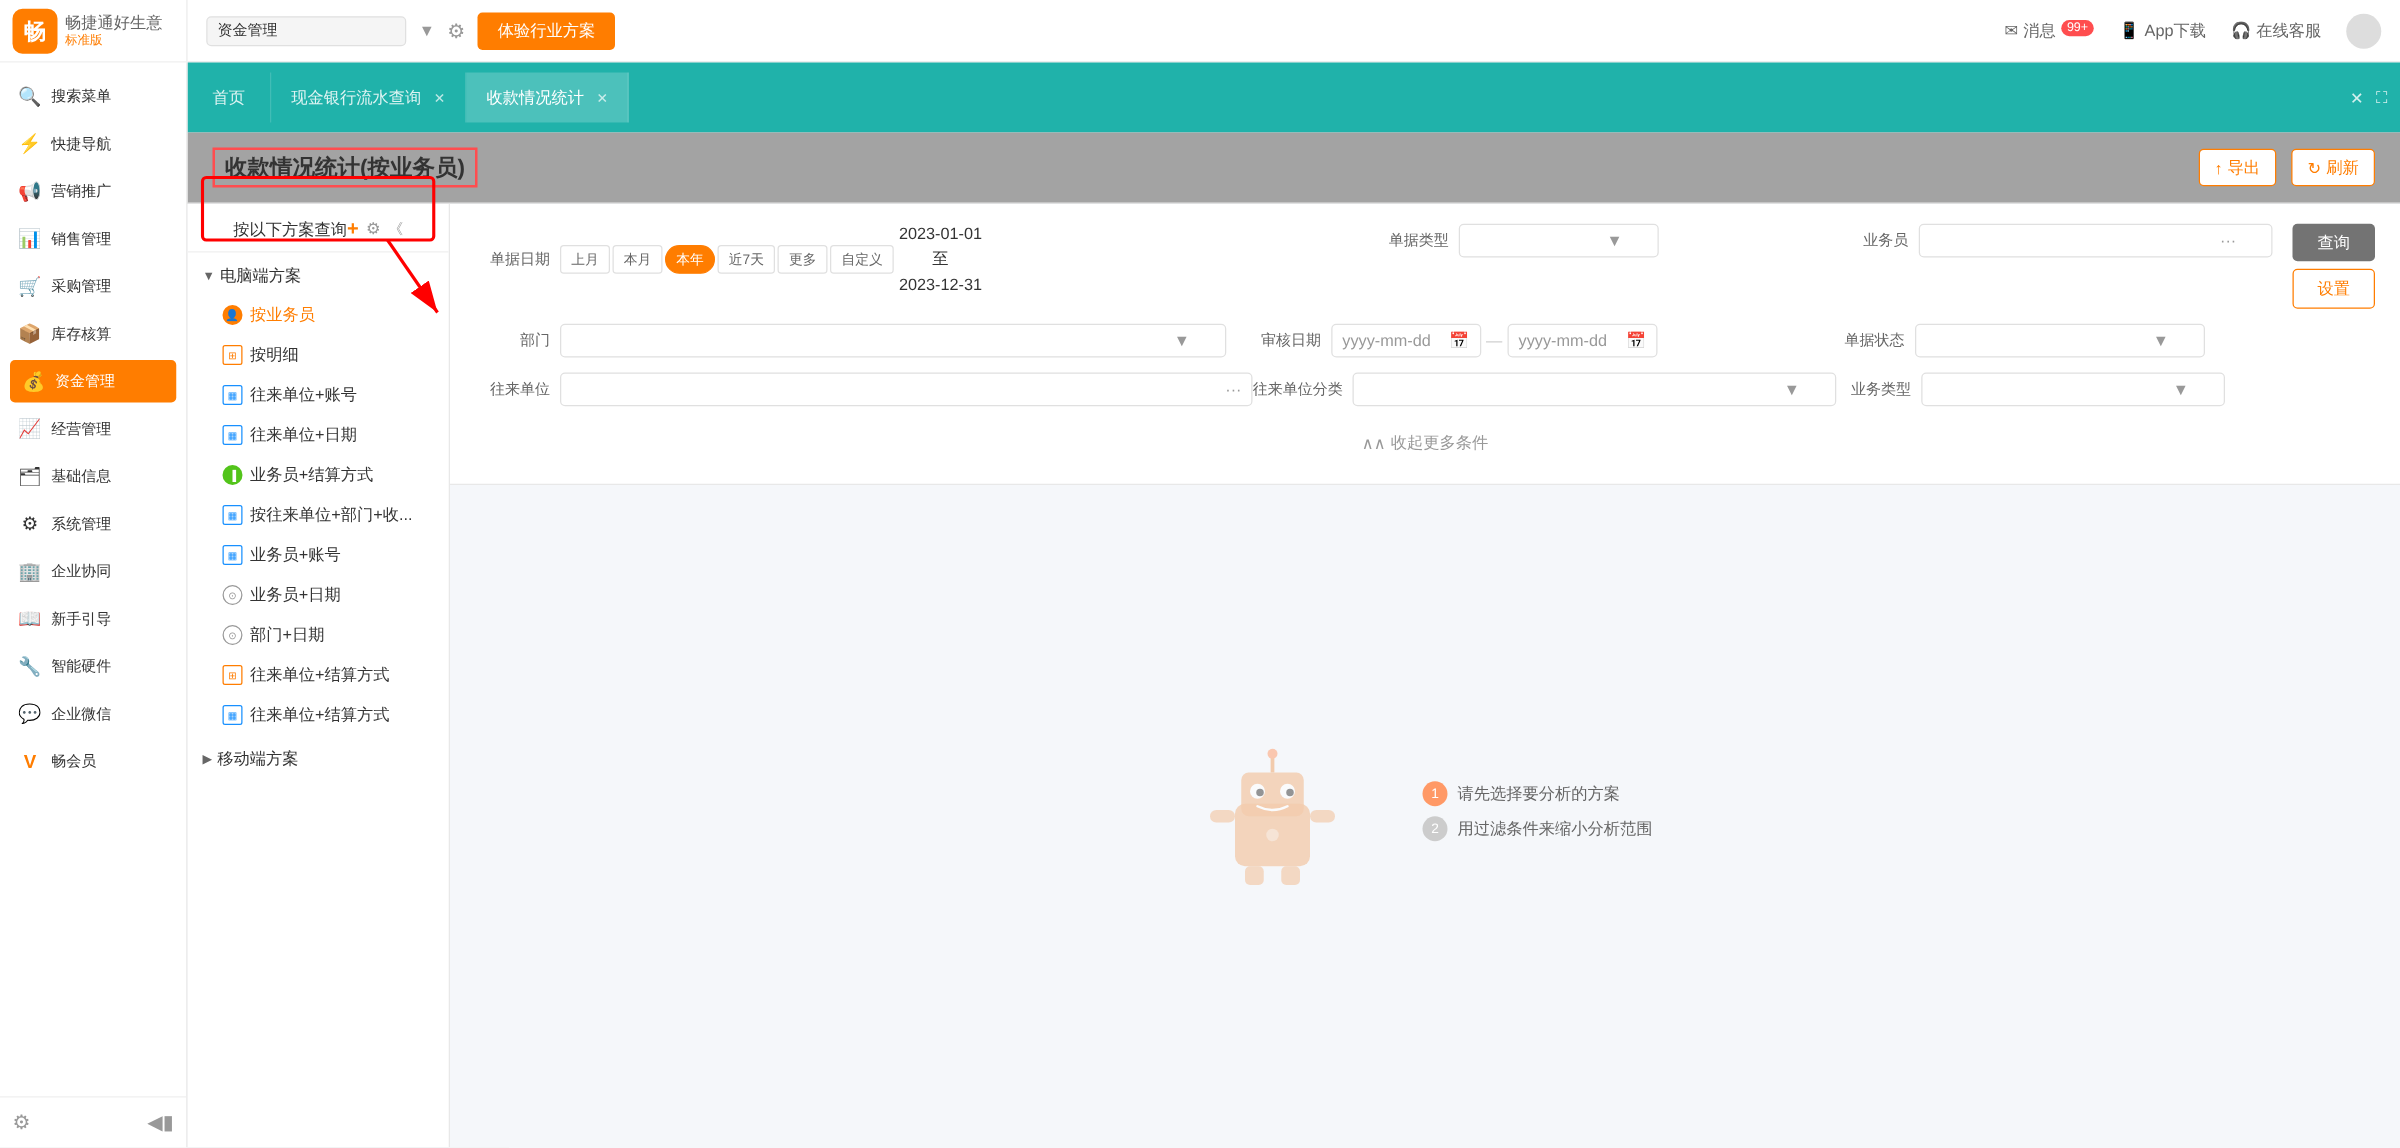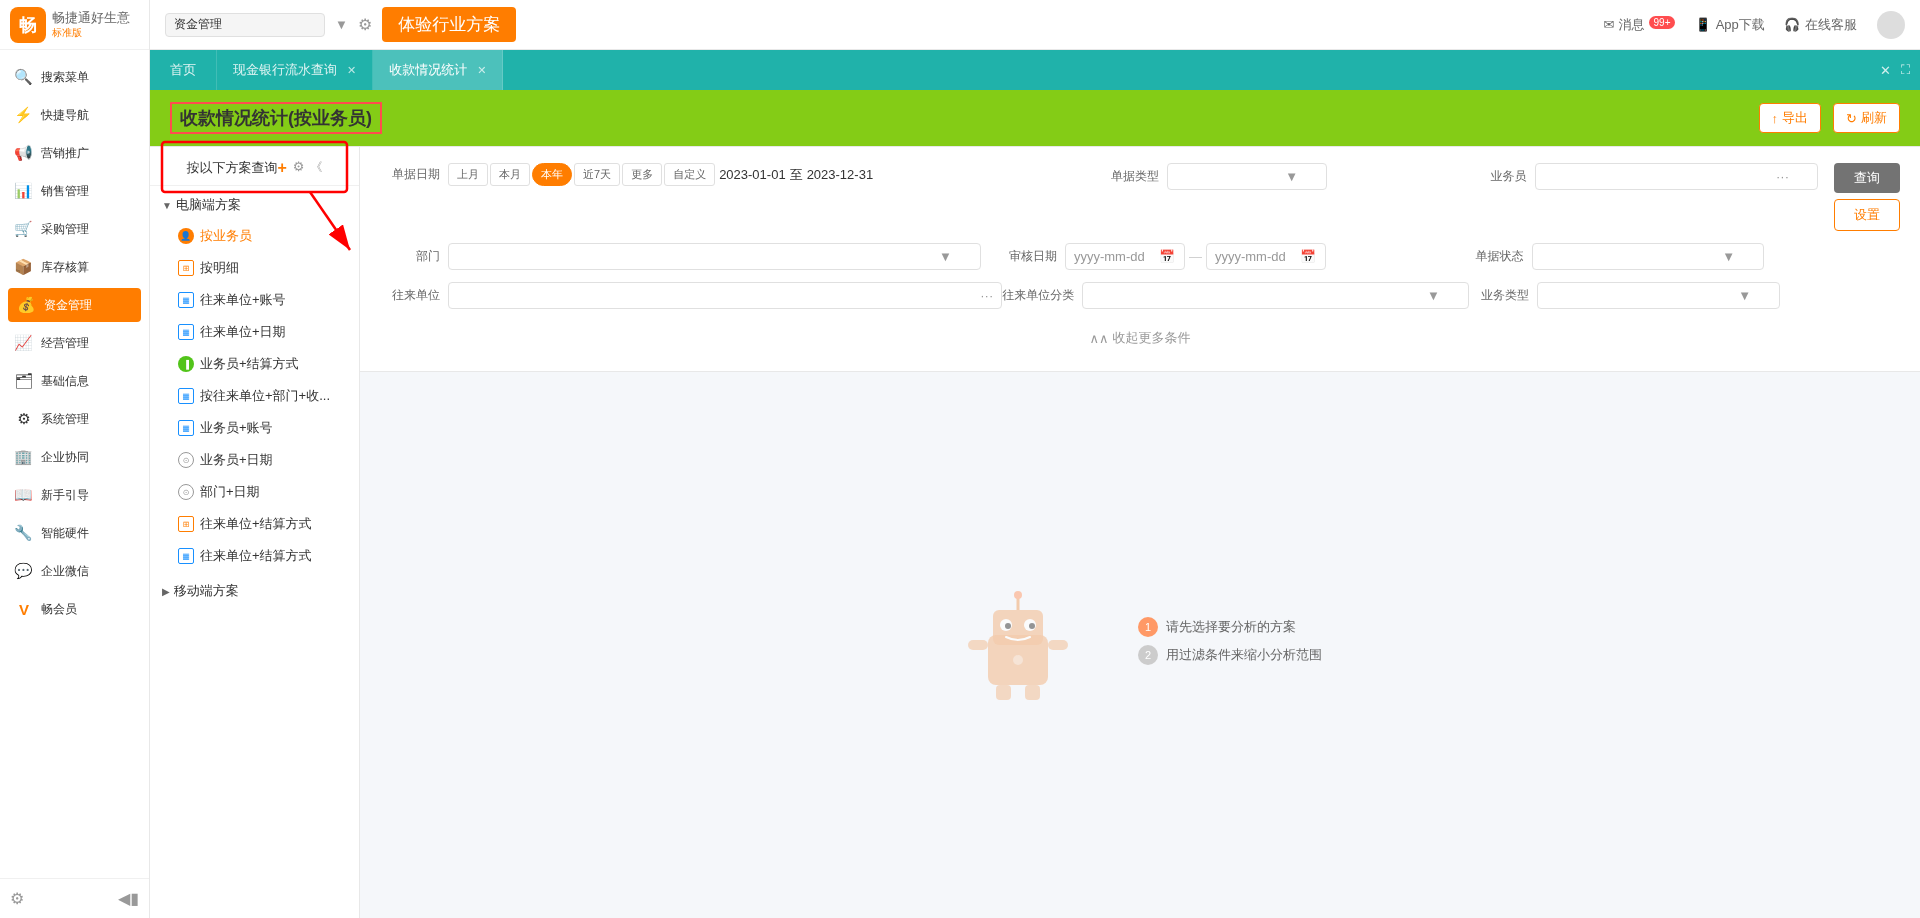--- a/index.html
+++ b/index.html
@@ -20,39 +20,39 @@
     .sidebar-bottom-icon { color: #999; cursor: pointer; font-size: 16px; }
 
     
     .main { flex: 1; display: flex; flex-direction: column; overflow: hidden; }
 
     
     .topbar { height: 50px; background: #fff; display: flex; align-items: center; padding: 0 15px; border-bottom: 1px solid #e8e8e8; gap: 10px; }
     .topbar-title-input { background: #f5f5f5; border: 1px solid #e0e0e0; border-radius: 4px; padding: 4px 8px; font-size: 12px; color: #333; width: 160px; }
     .topbar-chevron { color: #999; cursor: pointer; }
     .topbar-gear { color: #999; cursor: pointer; font-size: 16px; }
-    .topbar-trial-btn { background: #ff7d00; color: white; border: none; border-radius: 4px; padding: 6px 16px; cursor: pointer; font-size: 17px; }
+    .topbar-trial-btn { background: #ff7d00; color: white; border: none; border-radius: 4px; padding: 6px 16px; cursor: pointer; font-size: 13px; }
     .topbar-right { margin-left: auto; display: flex; align-items: center; gap: 20px; color: #666; font-size: 12px; }
     .topbar-right-item { display: flex; align-items: center; gap: 4px; cursor: pointer; }
     .badge-red { background: #ff4d4f; color: white; border-radius: 10px; padding: 1px 5px; font-size: 10px; position: relative; top: -2px; }
     .topbar-avatar { width: 28px; height: 28px; background: #ddd; border-radius: 50%; }
 
     
-    .tabs { height: 40px; background: #20b2aa; display: flex; align-items: center; padding: 0 0 0 0; }
+    .tabs { height: 56px; background: #20b2aa; display: flex; align-items: center; padding: 0 0 0 0; }
     .tab { display: flex; align-items: center; padding: 0 16px; height: 40px; color: rgba(255,255,255,0.85); cursor: pointer; font-size: 13px; gap: 6px; border-right: 1px solid rgba(255,255,255,0.15); }
     .tab.active { background: rgba(255,255,255,0.2); color: white; }
     .tab-home { padding: 0 20px; }
     .tab-close { font-size: 11px; color: rgba(255,255,255,0.7); cursor: pointer; margin-left: 4px; }
     .tabs-right { margin-left: auto; display: flex; align-items: center; padding-right: 10px; gap: 10px; color: rgba(255,255,255,0.8); font-size: 16px; cursor: pointer; }
 
     
     .content { flex: 1; display: flex; overflow: hidden; background: #f0f2f5; }
 
     
-    .page-header { background: #84cc16; padding: 12px 20px; display: flex; align-items: center; border-bottom: 1px solid #e8e8e8; }
+    .page-header { background: #a3a3a3; padding: 12px 20px; display: flex; align-items: center; border-bottom: 1px solid #e8e8e8; }
     .page-title { font-size: 18px; font-weight: bold; color: #333; border: 2px solid #ff4d4f; padding: 2px 8px; }
     .page-header-right { margin-left: auto; display: flex; gap: 12px; }
     .btn-export { color: #ff7d00; border: 1px solid #ff7d00; background: white; border-radius: 4px; padding: 5px 12px; cursor: pointer; font-size: 12px; display: flex; align-items: center; gap: 4px; }
     .btn-refresh { color: #ff7d00; border: 1px solid #ff7d00; background: white; border-radius: 4px; padding: 5px 12px; cursor: pointer; font-size: 12px; display: flex; align-items: center; gap: 4px; }
 
     
     .left-panel { width: 210px; background: #fff; border-right: 1px solid #e8e8e8; flex-shrink: 0; overflow-y: auto; }
     .left-panel-header { display: flex; align-items: center; justify-content: center; padding: 12px 12px 8px; border-bottom: 1px solid #f0f0f0; }
     .left-panel-title { font-size: 13px; color: #333; font-weight: 500; }
     .left-panel-actions { display: flex; gap: 6px; color: #999; cursor: pointer; font-size: 14px; }
@@ -70,21 +70,21 @@
 
     
     .right-panel { flex: 1; display: flex; flex-direction: column; overflow: hidden; }
 
     
     .filter-area { background: #fff; padding: 16px 20px; border-bottom: 1px solid #e8e8e8; }
     .filter-label { color: #666; font-size: 12px; white-space: nowrap; min-width: 60px; text-align: right; }
     .date-btns { display: flex; gap: 2px; }
     .date-btn { border: 1px solid #e0e0e0; background: white; border-radius: 3px; padding: 3px 8px; font-size: 11px; color: #666; cursor: pointer; }
     .date-btn.active { background: #ff7d00; color: white; border-color: #ff7d00; border-radius: 12px; }
-    .date-range { display: flex; align-items: center; gap: 4px; color: #333; font-size: 12px; }
+    .date-range { display: flex; align-items: center; gap: 4px; color: #333; font-size: 12px; flex-direction: column; }
     .select-box-wrap { position: relative; display: flex; align-items: center; flex: 1; }
     .btn-search { background: #737373; color: white; border: none; border-radius: 4px; padding: 6px 20px; cursor: pointer; font-size: 13px; }
     .btn-set { background: white; color: #ff7d00; border: 1px solid #ff7d00; border-radius: 4px; padding: 6px 16px; cursor: pointer; font-size: 13px; }
     .filter-actions { display: flex; flex-direction: column; gap: 6px; }
     
     .collapse-btn { display: flex; align-items: center; justify-content: center; padding: 8px; color: #999; cursor: pointer; font-size: 12px; gap: 4px; }
 
     
     .empty-area { flex: 1; display: flex; align-items: center; justify-content: center; background: #f5f7fa; }
     .empty-steps { text-align: left; }

